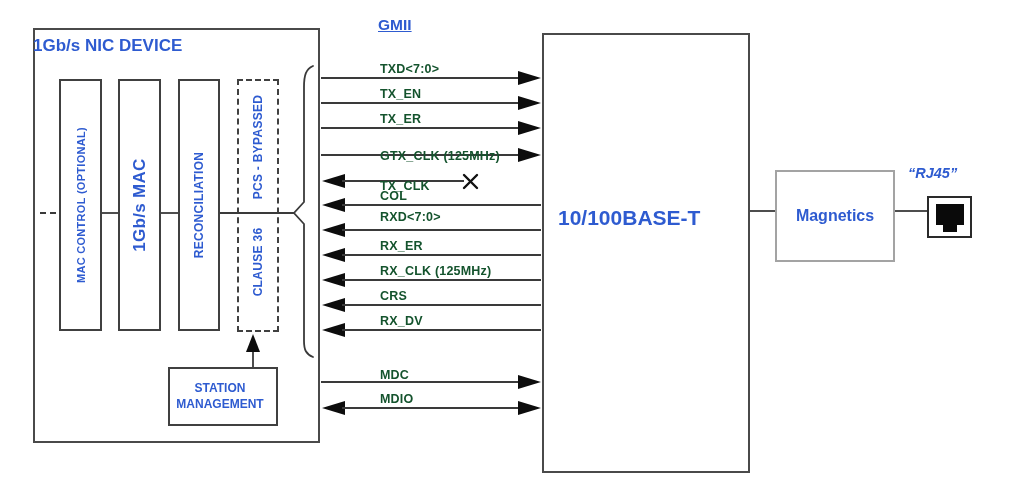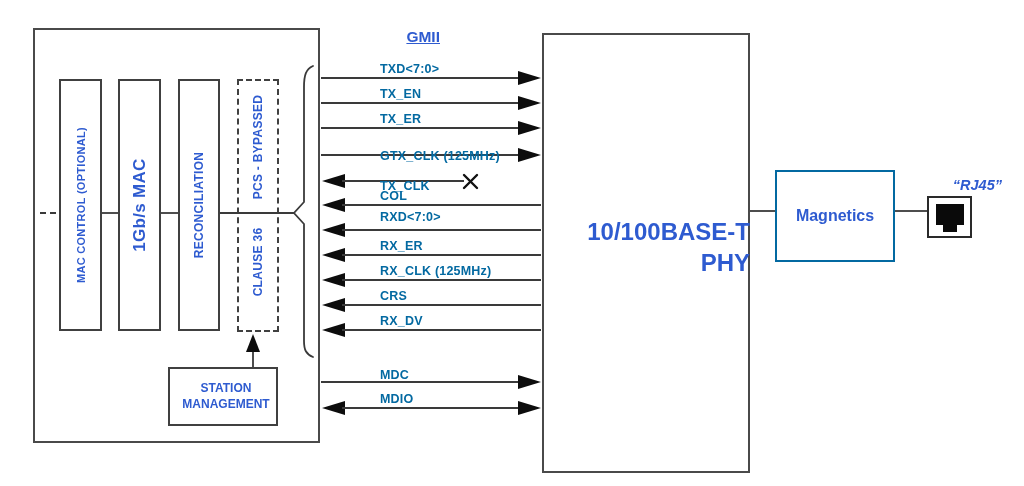--- a/index.html
+++ b/index.html
@@ -11,36 +11,36 @@
   .outline{border:2px solid #4a4a4a;}
   .inner-outline{border:2px solid #404040;}
   .dashed-outline{border:2px dashed #404040;background:transparent;}
   .blue{color:#2e5bd0;font-weight:bold;}
   .vtext{
     position:absolute;white-space:nowrap;color:#2e5bd0;font-weight:bold;
     transform:translate(-50%,-50%) rotate(-90deg);transform-origin:center;
     letter-spacing:.3px;
   }
   .sig{
-    position:absolute;left:380px;color:#0369a1;font-weight:bold;
+    position:absolute;left:380px;color:#14532d;font-weight:bold;
     font-size:12.5px;white-space:nowrap;letter-spacing:.2px;
   }
-  .center-text{position:absolute;text-align:right;margin-top:12px;}
+  .center-text{position:absolute;text-align:left;}
   svg{position:absolute;left:0;top:0;}
   #nic-title{left:33px;width:287px;top:36px;font-size:17px;}
   #gmii-title{left:378px;width:62px;top:16px;font-size:15.5px;text-decoration:underline;}
-  #phy-title{left:542px;width:208px;top:204px;font-size:24px;line-height:1.3;}
-  #magnetics-box{left:775px;top:170px;width:120px;height:92px;border:2px solid #0369a1;
+  #phy-title{left:542px;width:208px;top:204px;font-size:21px;line-height:1.3;padding-left:16px;}
+  #magnetics-box{left:775px;top:170px;width:120px;height:92px;border:2px solid #a3a3a3;
     display:flex;align-items:center;justify-content:center;font-size:16px;}
   #rj45-label{left:908px;width:94px;top:165px;font-size:14.5px;font-style:italic;}
   #rj45-jack{left:927px;top:196px;width:45px;height:42px;border:2px solid #2a2a2a;}
   #rj45-plug{width:28px;height:21px;background:#0a0a0a;margin:6px auto 0;position:relative;}
   #rj45-plug::after{content:"";position:absolute;left:7px;top:21px;width:14px;height:7px;background:#0a0a0a;}
   #station-box{left:168px;top:367px;width:110px;height:59px;border:2px solid #404040;
-    display:flex;align-items:center;justify-content:flex-end;}
+    display:flex;align-items:center;justify-content:flex-start;}
   #station-label{font-size:12px;line-height:1.3;text-align:center;width:100px;}
 </style>
 </head>
 <body>
 
 <div id="stage">
 
   <div class="box outline" style="left:33px;top:28px;width:287px;height:415px;"></div>
 
   <div class="box outline" style="left:542px;top:33px;width:208px;height:440px;"></div>
@@ -128,20 +128,21 @@
     </g>
 
     <g>
       <line x1="750" y1="211" x2="775" y2="211"></line>
     </g>
     <g>
       <line x1="895" y1="211" x2="927" y2="211"></line>
     </g>
   </svg>
 
+  <div id="nic-title" class="center-text blue">1Gb/s NIC DEVICE</div>
 
   <div id="gmii-title" class="center-text blue">GMII</div>
 
   <div class="vtext" style="left:81px;top:205px;font-size:11px;">MAC CONTROL (OPTIONAL)</div>
   <div class="vtext" style="left:140px;top:205px;font-size:17px;">1Gb/s MAC</div>
   <div class="vtext" style="left:199px;top:205px;font-size:12px;">RECONCILIATION</div>
   <div class="vtext" style="left:258px;top:147px;font-size:12px;">PCS - BYPASSED</div>
   <div class="vtext" style="left:258px;top:262px;font-size:12px;">CLAUSE 36</div>
 
   <div id="station-box" class="box">
@@ -157,21 +158,20 @@
   <div class="sig" style="top:210px">RXD&lt;7:0&gt;</div>
   <div class="sig" style="top:239px">RX_ER</div>
   <div class="sig" style="top:264px">RX_CLK (125MHz)</div>
   <div class="sig" style="top:289px">CRS</div>
   <div class="sig" style="top:314px">RX_DV</div>
   <div class="sig" style="top:368px">MDC</div>
   <div class="sig" style="top:392px">MDIO</div>
 
   <div id="phy-title" class="center-text blue">
     <div>10/100BASE-T</div>
-    <div>PHY</div>
   </div>
 
   <div id="magnetics-box" class="box blue">
     <span>Magnetics</span>
   </div>
 
   <div id="rj45-label" class="center-text blue">“RJ45”</div>
   <div id="rj45-jack" class="box">
     <div id="rj45-plug"></div>
   </div>

